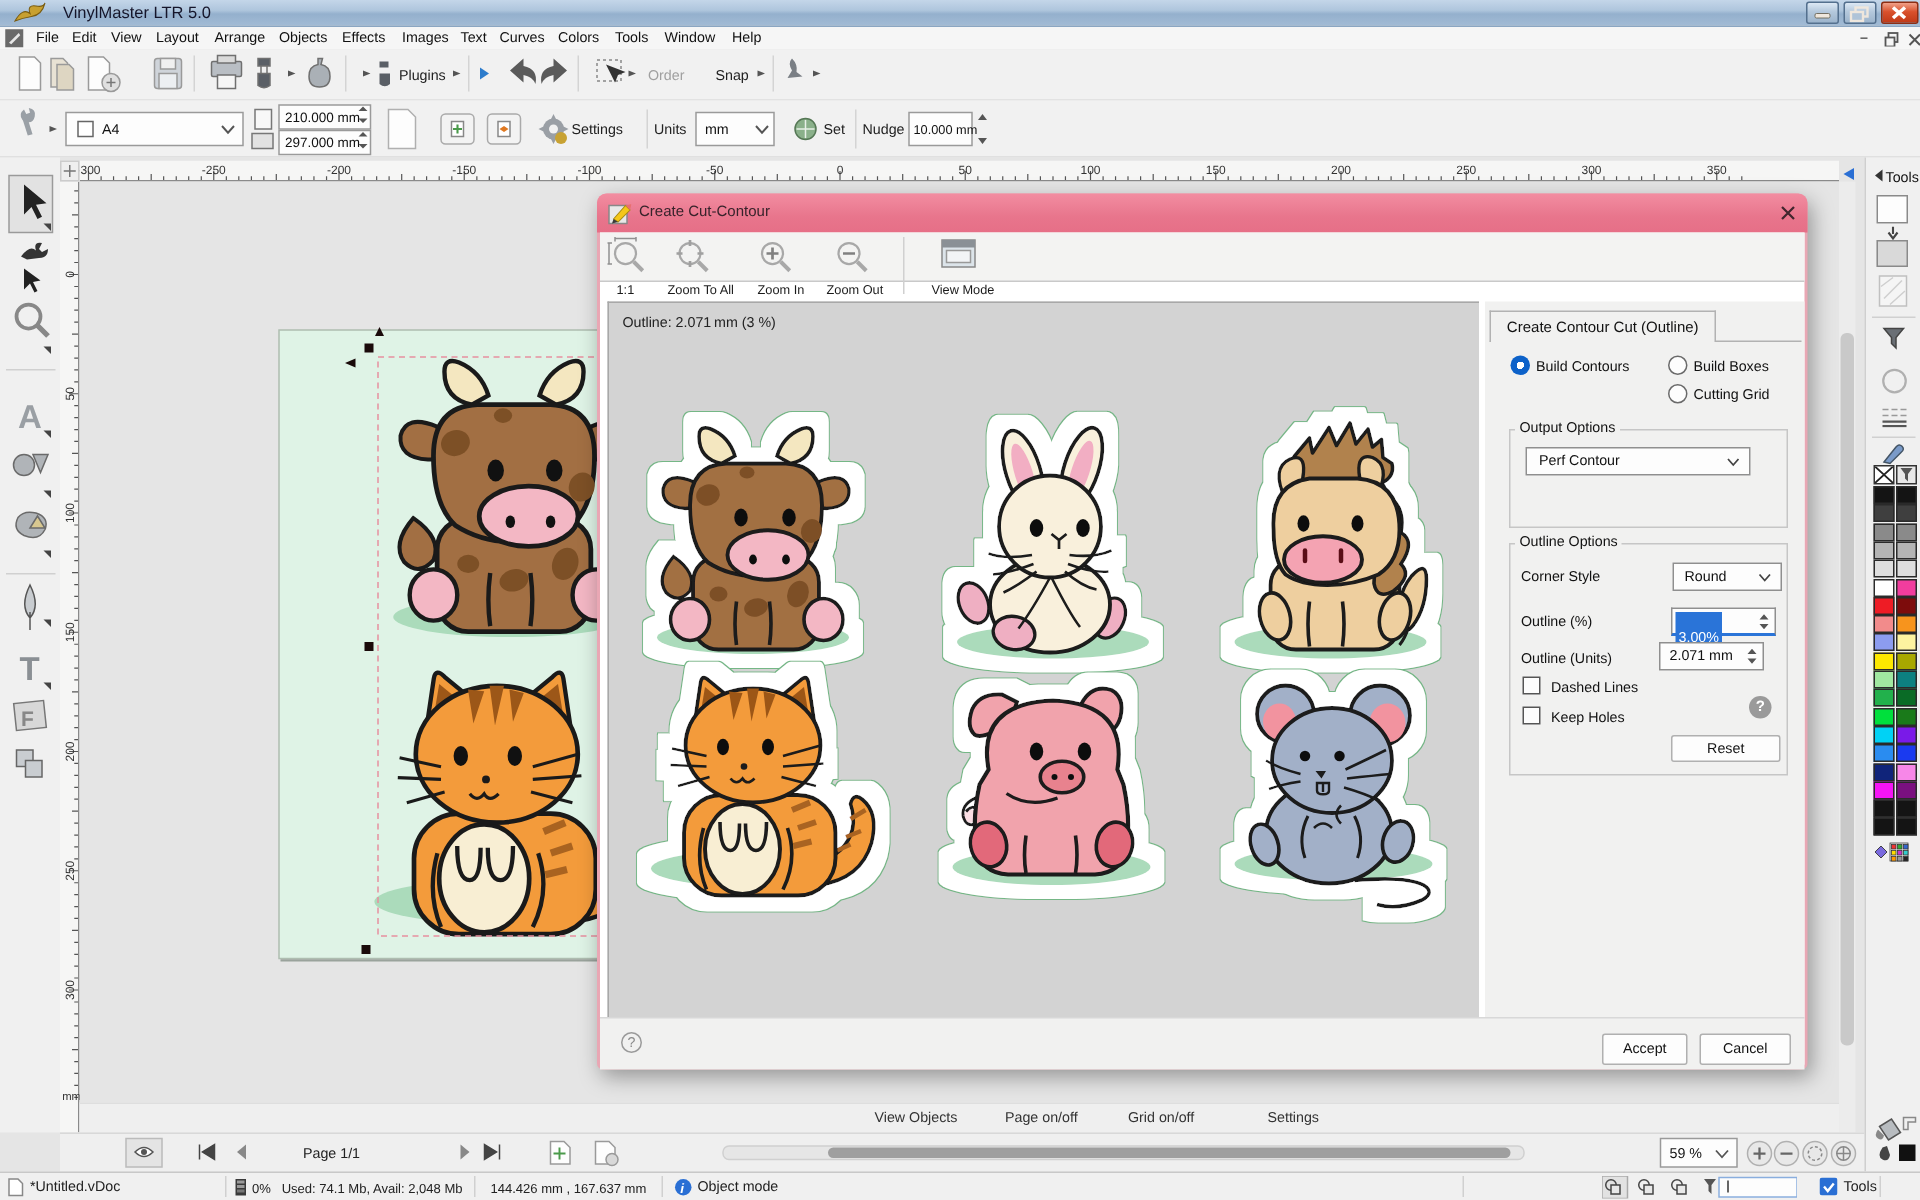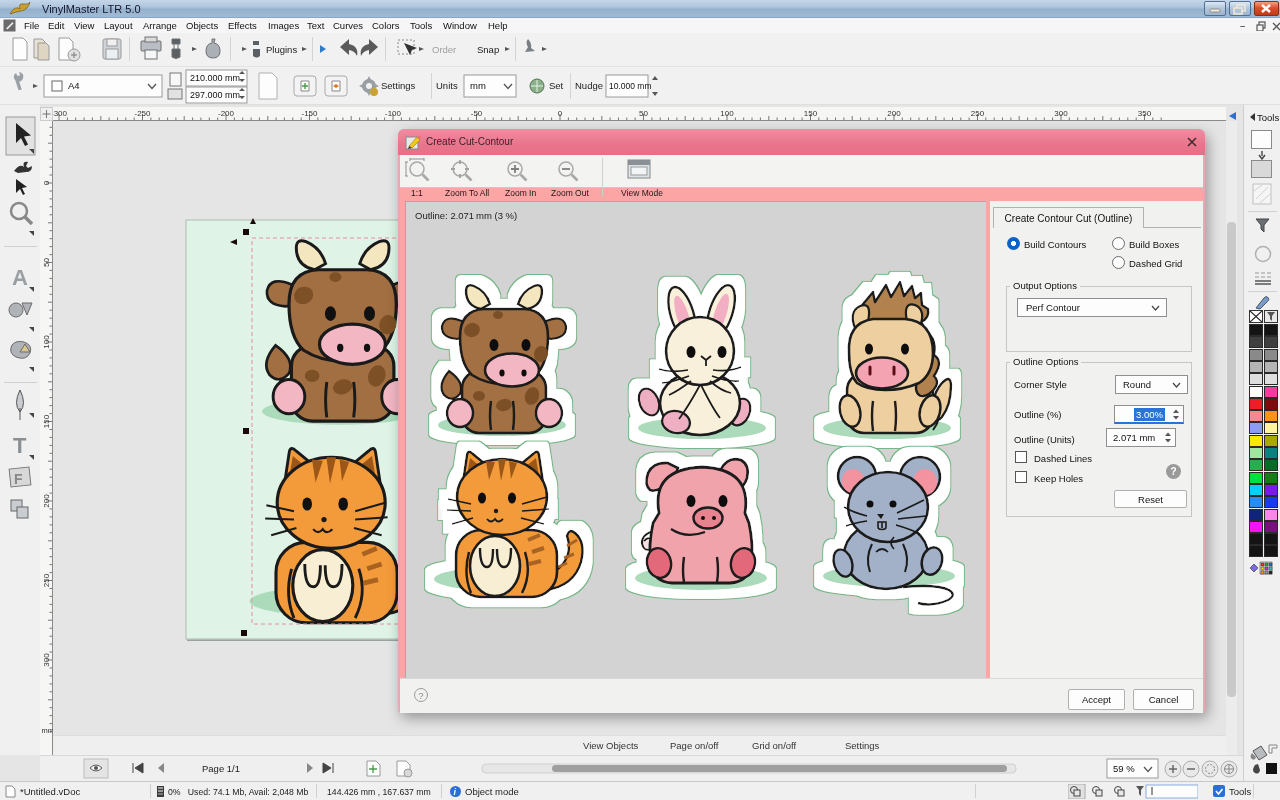--- a/index.html
+++ b/index.html
@@ -16,21 +16,21 @@
 #hruler{left:53px;top:107px;width:1173px;height:14px;}
 #vruler{left:40px;top:121px;width:13px;height:634px;}
 #rcorner{left:40px;top:107px;width:13px;height:14px;background:#efefef;border:1px solid #cccccc;}
 #btnrow{left:53px;top:735px;width:1173px;height:20px;background:#efefef;border-top:1px solid #dedede;}
 .brt{position:absolute;top:4px;font-size:9.5px;color:#333;}
 #navrow{left:40px;top:755px;width:1203px;height:26px;background:#efefef;border-top:1px solid #d8d8d8;}
 #statusbar{left:0;top:781px;width:1280px;height:19px;background:#f0f0f0;border-top:1px solid #c8c8c8;font-size:9.5px;color:#222;}
 #rightbar{left:1243px;top:105px;width:37px;height:676px;background:#f0f0f0;border-left:1px solid #cfcfcf;}
 .sw{position:absolute;width:14px;height:12px;}
 .ssep{position:absolute;top:2px;width:1px;height:14px;background:#d0d0d0;}
-#dialog{left:398px;top:129px;width:807px;height:584px;background:#fca5a5;border:2px solid #e9a7b4;border-radius:7px 7px 4px 4px;box-shadow:3px 5px 14px rgba(0,0,0,0.35);z-index:20;}
+#dialog{left:398px;top:129px;width:807px;height:584px;background:#ffffff;border:2px solid #e9a7b4;border-radius:7px 7px 4px 4px;box-shadow:3px 5px 14px rgba(0,0,0,0.35);z-index:20;}
 #dlgtitle{position:absolute;left:-2px;top:-2px;width:807px;height:26px;border-radius:6px 6px 0 0;background:linear-gradient(180deg,#f28da1,#e8758c 60%,#e66f87);}
 #dlgtitle .t{position:absolute;left:28px;top:7px;font-size:10px;color:#38232b;}
 #dlgtoolbar{position:absolute;left:0;top:24px;width:803px;height:33px;background:#f3f3f2;border-bottom:1px solid #c9c9c9;text-align:center;}
 .dlbl{position:absolute;top:33px;font-size:8.5px;color:#1a1a1a;}
 #preview{position:absolute;left:5px;top:70px;width:581px;height:477px;background:#d3d3d3;border-top:1px solid #a8a8a8;border-left:1px solid #a8a8a8;text-align:right;}
 #rpanel{position:absolute;left:590px;top:70px;width:213px;height:477px;background:#f1f1f0;}
 #dlgfooter{position:absolute;left:0;top:547px;width:803px;height:35px;background:#f1f1f0;border-top:1px solid #d8d8d8;}
 .dbtn{position:absolute;top:10px;height:21px;background:#fdfdfd;border:1px solid #b0b0b0;border-radius:2px;font-size:9.5px;color:#111;text-align:center;}
 .ctl{position:absolute;font-size:9.5px;color:#111;}
 .combo{position:absolute;background:#fdfdfd;border:1px solid #8f8f8f;font-size:9.5px;color:#111;}
@@ -686,41 +686,41 @@
     </svg>
   </div>
   <div id="rpanel">
     <div class="abs" style="left:3px;top:6px;width:151px;height:21px;border:1px solid #b2b2b2;border-bottom:none;background:#f1f1f0;z-index:2;font-size:10px;color:#111;text-align:center;line-height:21px">Create Contour Cut (Outline)</div>
     <div class="abs" style="left:3px;top:26px;width:208px;height:1px;background:#b2b2b2"></div>
     <div class="radio on" style="left:17px;top:36px"></div>
     <span class="rtxt" style="left:34px;top:38px">Build Contours</span>
     <div class="radio" style="left:122px;top:36px"></div>
     <span class="rtxt" style="left:139px;top:38px">Build Boxes</span>
     <div class="radio" style="left:122px;top:55px"></div>
-    <span class="rtxt" style="left:139px;top:57px">Dashed Grid</span>
+    <span class="rtxt" style="left:139px;top:57px">Cutting Grid</span>
     <div class="grp" style="left:16px;top:85px;width:186px;height:66px"></div>
     <span class="grplbl" style="left:20px;top:79px">Output Options</span>
     <div class="combo" style="left:27px;top:97px;width:150px;height:19px">
         <span style="position:absolute;left:8px;top:3px">Perf Contour</span>
       <svg class="abs" style="right:6px;top:6px" width="9" height="7">
           <path d="M1,1 L4.5,5 L8,1" stroke="#444" fill="none" stroke-width="1.2"></path>
         </svg>
       </div>
     <div class="grp" style="left:16px;top:161px;width:186px;height:155px"></div>
     <span class="grplbl" style="left:20px;top:155px">Outline Options</span>
     <span class="ctl" style="left:24px;top:178px">Corner Style</span>
     <div class="combo" style="left:125px;top:174px;width:73px;height:19px">
         <span style="position:absolute;left:7px;top:3px">Round</span>
       <svg class="abs" style="right:6px;top:6px" width="9" height="7">
           <path d="M1,1 L4.5,5 L8,1" stroke="#444" fill="none" stroke-width="1.2"></path>
         </svg>
       </div>
     <span class="ctl" style="left:24px;top:208px">Outline (%)</span>
     <div class="combo" style="left:124px;top:204px;width:70px;height:19px;border-bottom:2px solid #2a74d8">
-        <span style="position:absolute;left:19px;top:2px;background:#2a74d8;color:#fff;padding:1px 2px">3.00%</span>
+        <span style="position:absolute;left:2px;top:2px;background:#2a74d8;color:#fff;padding:12px 2px">3.00%</span>
       <svg class="abs" style="right:1px;top:2px" width="11" height="14">
           <path d="M2,5 l3,-3.5 3,3.5 Z M2,8 l3,3.5 3,-3.5 Z" fill="#555"></path>
         </svg>
       </div>
     <span class="ctl" style="left:24px;top:233px">Outline (Units)</span>
     <div class="combo" style="left:116px;top:227px;width:70px;height:19px">
         <span style="position:absolute;left:6px;top:3px">2.071 mm</span>
       <svg class="abs" style="right:1px;top:2px" width="11" height="14">
           <path d="M2,5 l3,-3.5 3,3.5 Z M2,8 l3,3.5 3,-3.5 Z" fill="#555"></path>
         </svg>

